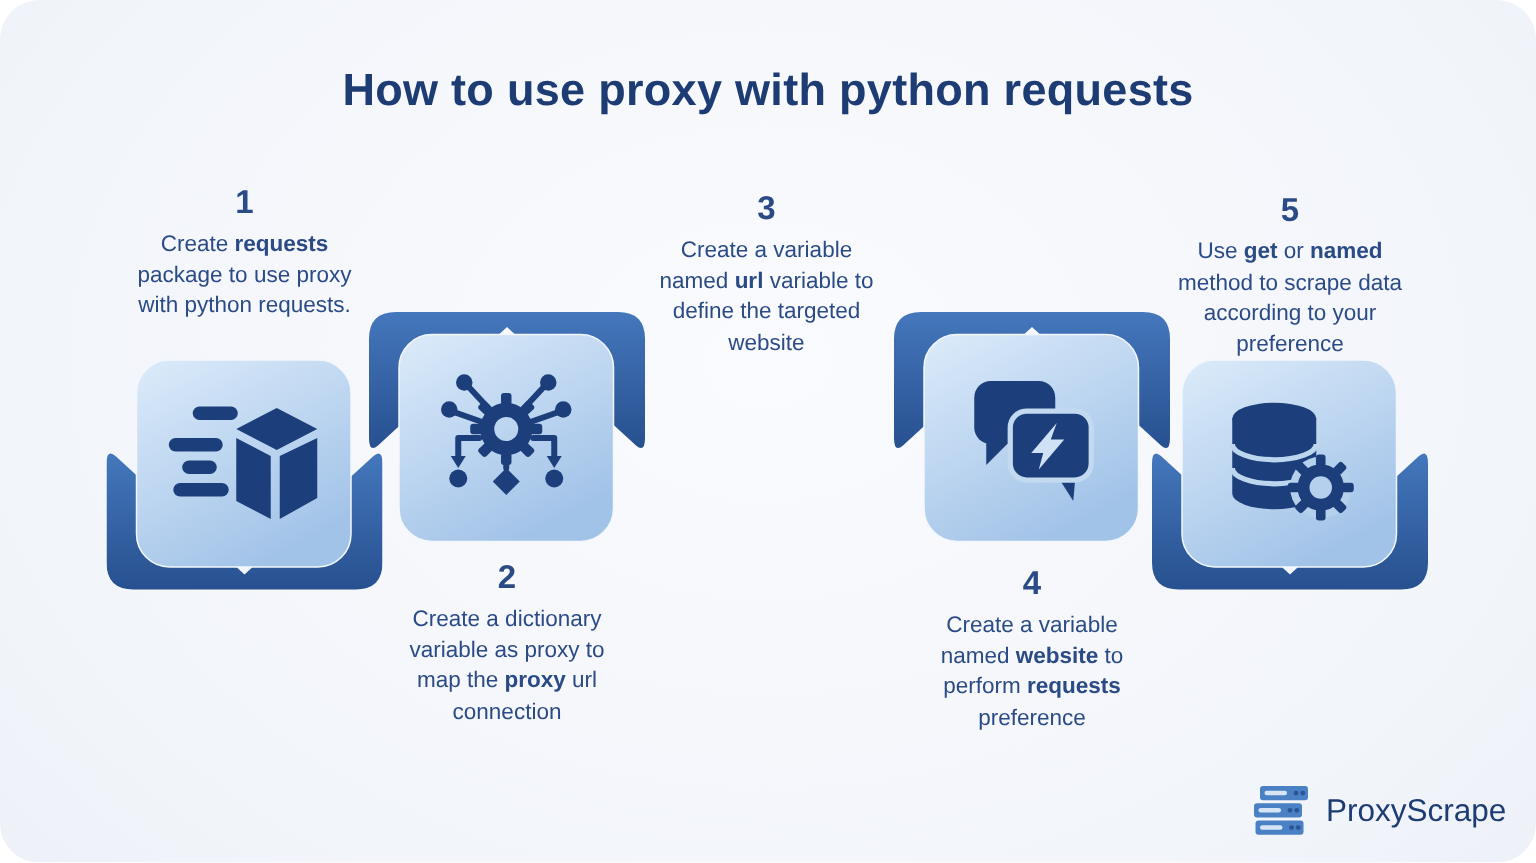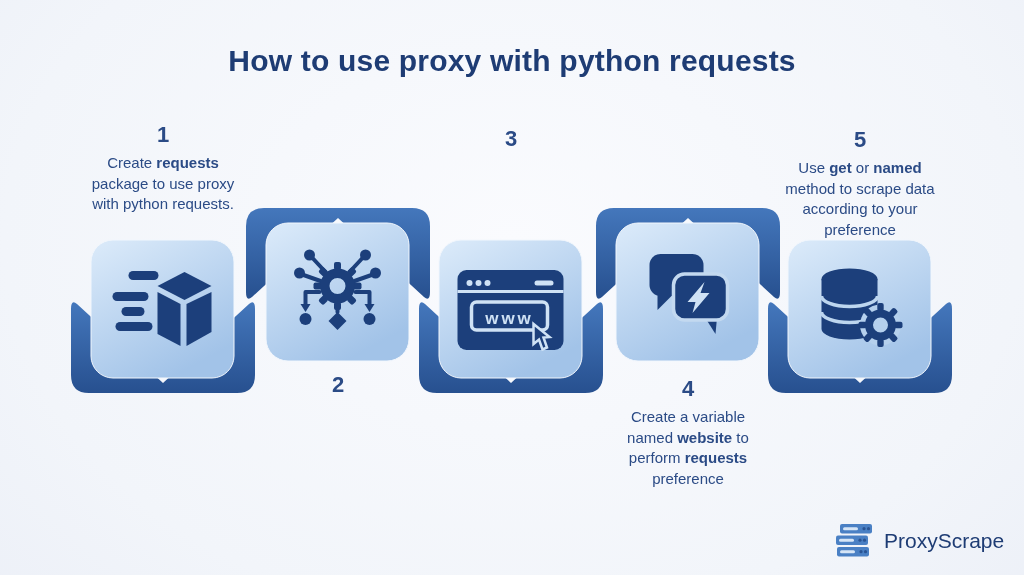--- a/index.html
+++ b/index.html
@@ -1,19 +1,20 @@
 <!DOCTYPE html>
 <html><head>
 <meta charset="utf-8">
 <style>
   html,body{margin:0;padding:0;}
   #canvas{
     position:relative; width:1024px; height:575px; overflow:hidden;
     background: radial-gradient(90% 120% at 50% 42%, #fafbfe 0%, #f2f5fa 55%, #e7ebf5 100%);
     font-family:"Liberation Sans", sans-serif;
+    border-radius:26px;
   }
   .title{
     position:absolute; top:44px; left:0; width:100%; text-align:center;
     font-size:30px; font-weight:bold; color:#1e3c74; letter-spacing:0.2px;
   }
   .step{position:absolute; text-align:center; color:#2b4b86;}
   .num{font-size:22px; font-weight:bold; margin:0 0 5px 0;}
   .desc{font-size:15px; line-height:1.38; margin:0;}
   .desc b{font-weight:bold;}
   .tile{position:absolute; width:184px; height:174px;}
@@ -45,24 +46,26 @@
 
   <div class="title">How to use proxy with python requests</div>
 
   <div class="step" style="left:83px;top:122px;width:160px">
     <div class="num">1</div>
     <p class="desc"><span>Create </span><b>requests</b><span> package to use proxy with python requests.</span></p>
   </div>
 
   <div class="step" style="left:259px;top:372px;width:158px">
     <div class="num">2</div>
+    <p class="desc"><span>Create a dictionary variable as proxy to map the </span><b>proxy</b><span> url connection</span></p>
   </div>
 
   <div class="step" style="left:436px;top:126px;width:150px">
     <div class="num">3</div>
+    <p class="desc"><span>Create a variable named </span><b>url</b><span> variable to define the targeted website</span></p>
   </div>
 
   <div class="step" style="left:613px;top:376px;width:150px">
     <div class="num">4</div>
     <p class="desc"><span>Create a variable named </span><b>website</b><span> to perform </span><b>requests</b><span> preference</span></p>
   </div>
 
   <div class="step" style="left:774px;top:127px;width:172px">
     <div class="num">5</div>
     <p class="desc"><span>Use </span><b>get</b><span> or </span><b>named</b><span> method to scrape data according to your preference</span></p>
@@ -115,37 +118,20 @@
           <rect class="ink" x="-3.5" y="-24" width="7" height="8" rx="2" transform="rotate(180)"></rect>
           <rect class="ink" x="-3.5" y="-24" width="7" height="8" rx="2" transform="rotate(225)"></rect>
           <rect class="ink" x="-3.5" y="-24" width="7" height="8" rx="2" transform="rotate(270)"></rect>
           <rect class="ink" x="-3.5" y="-24" width="7" height="8" rx="2" transform="rotate(315)"></rect>
           <path class="ink" fill-rule="evenodd" d="M-17.5 0 a17.5 17.5 0 1 0 35 0 a17.5 17.5 0 1 0 -35 0 M-8 0 a8 8 0 1 1 16 0 a8 8 0 1 1 -16 0"></path>
         </g>
       </g>
     </svg>
   </div>
 
-  <div class="tile" style="left:419px;top:235px">
-    <svg width="184" height="174" viewBox="0 0 184 174">
-      <path class="badge" d="M6 69 L92 148 L178 69 Q184 64 184 74 L184 140 Q184 158 166 158 L18 158 Q0 158 0 140 L0 74 Q0 64 6 69 Z"></path>
-      <rect class="plate" x="20" y="5" width="143" height="138" rx="22"></rect>
-      <g transform="translate(36.5,29)">
-        <rect class="ink" x="2" y="6" width="106" height="80" rx="9"></rect>
-        <circle class="lite" cx="14" cy="19" r="3"></circle>
-        <circle class="lite" cx="23" cy="19" r="3"></circle>
-        <circle class="lite" cx="32" cy="19" r="3"></circle>
-        <rect class="lite" x="79" y="16.5" width="19" height="5" rx="2.5"></rect>
-        <rect class="lite" x="2" y="26" width="106" height="3"></rect>
-        <rect x="16" y="38" width="76" height="28" rx="5" fill="none" stroke="#cfe2f5" stroke-width="3.5"></rect>
-        <text x="54" y="59.5" text-anchor="middle" font-size="17" font-weight="bold" fill="#cfe2f5" letter-spacing="3">www</text>
-        <polygon points="78,60 78,80 83.5,75.5 87,85.5 91.5,83.5 88,73.5 94,73" fill="#1c3f7b" stroke="#cfe2f5" stroke-width="2.5"></polygon>
-      </g>
-    </svg>
-  </div>
 
   <div class="tile" style="left:596px;top:192px">
     <svg width="184" height="174" viewBox="0 0 184 174">
       <path class="badge" d="M6 105 L92 26 L178 105 Q184 110 184 100 L184 34 Q184 16 166 16 L18 16 Q0 16 0 34 L0 100 Q0 110 6 105 Z"></path>
       <rect class="plate" x="20" y="31" width="143" height="138" rx="22"></rect>
       <g transform="translate(41.5,50)">
         <rect class="ink" x="12" y="12" width="54" height="42" rx="11"></rect>
         <polygon class="ink" points="20,50 20,68 38,50"></polygon>
         <polygon class="ink" points="64,70 78,92 80,70"></polygon>
         <rect x="36" y="32" width="54" height="46" rx="11" fill="#1c3f7b" stroke="#c3d9f0" stroke-width="3.5"></rect>

